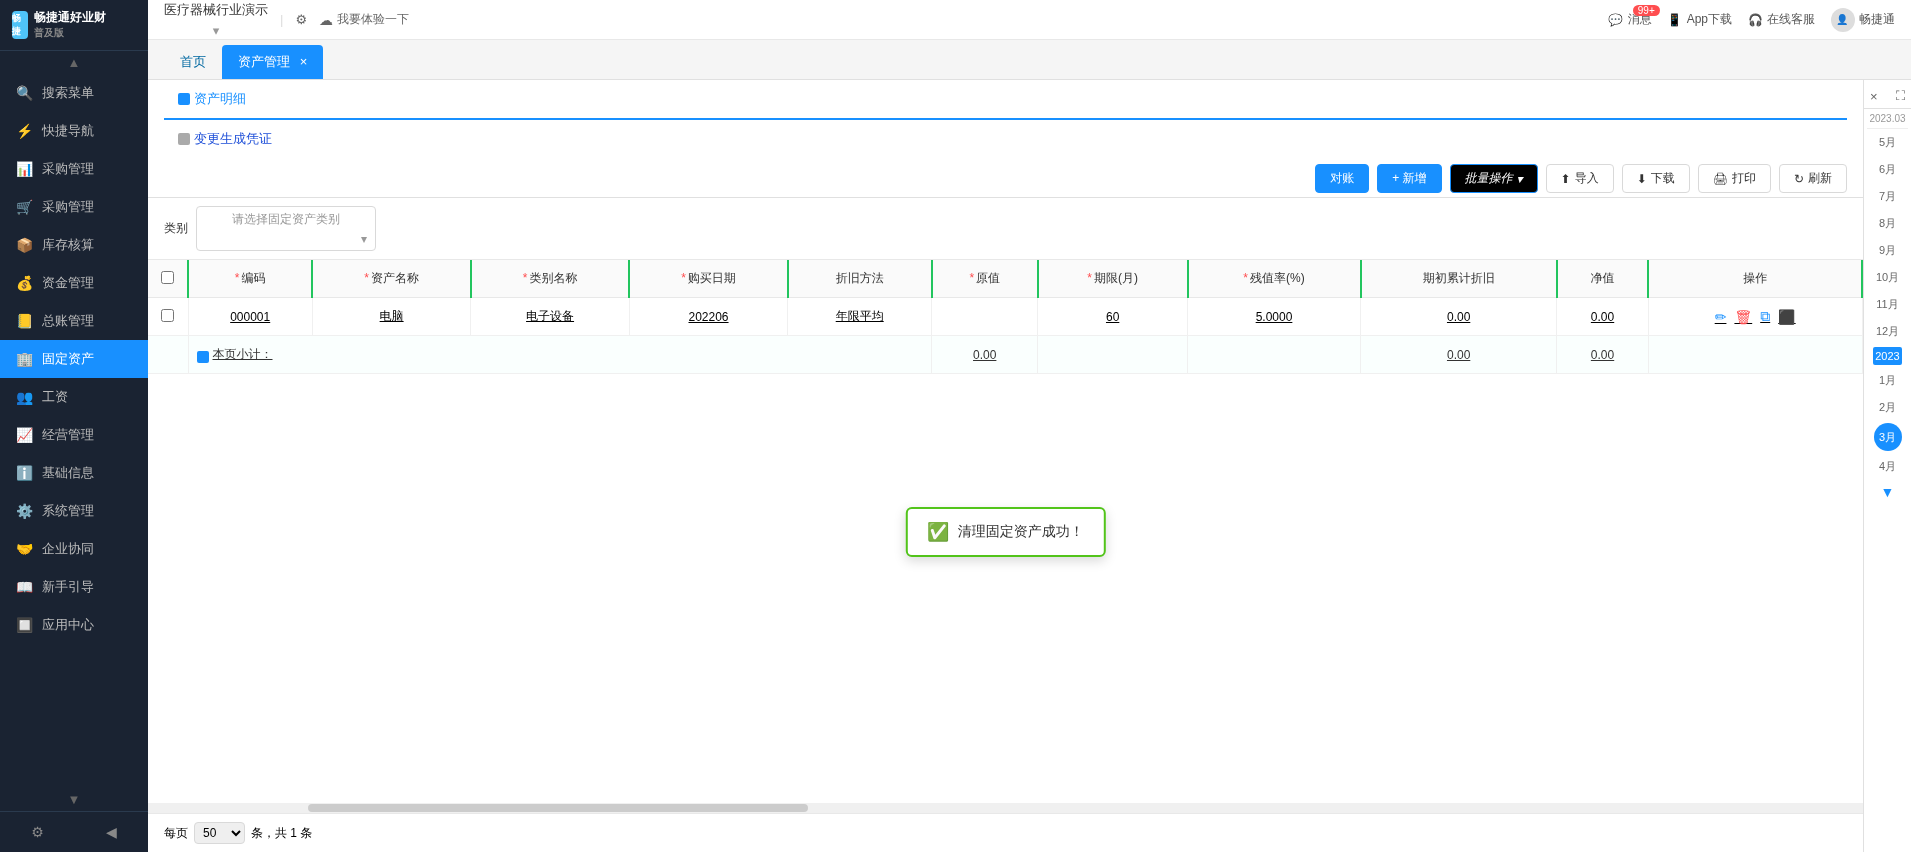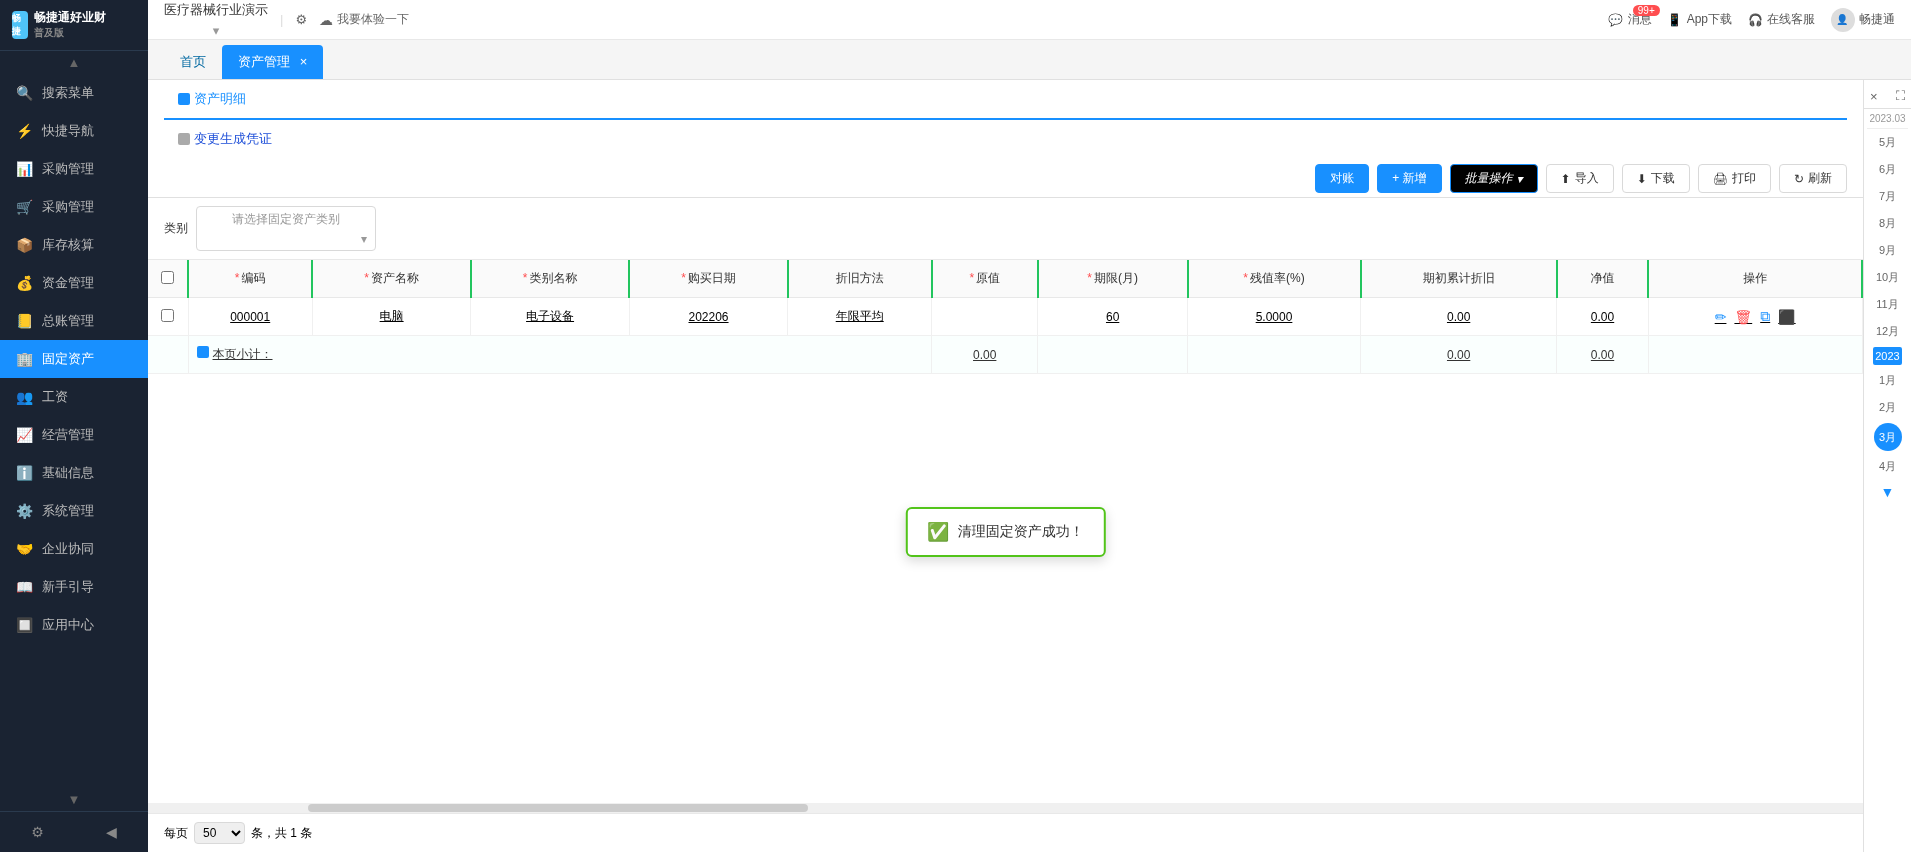--- a/index.html
+++ b/index.html
@@ -62,21 +62,21 @@
     .table-container { flex: 1; overflow: auto; background: #fff; margin: 0; position: relative; }
     table { width: 100%; border-collapse: collapse; font-size: 12px; }
     thead tr { background: #fafafa; }
     th { padding: 10px 8px; text-align: center; color: #333; font-weight: normal; border-bottom: 1px solid #e8e8e8; border-right: 2px solid #22c55e; white-space: nowrap; }
     td { padding: 10px 8px; text-align: center; border-bottom: 1px solid #f0f0f0; border-right: 1px solid #f0f0f0; text-decoration: underline; }
     .required-star { color: #ff4d4f; margin-right: 2px; }
     .checkbox-col { width: 40px; }
     .actions-cell { display: flex; align-items: center; justify-content: center; gap: 8px; }
     .action-icon { color: #1890ff; cursor: pointer; font-size: 14px; }
     .subtotal-row td { background: #fafffe; color: #333; font-size: 12px; }
-    .subtotal-label { display: flex; align-items: flex-start; gap: 4px; }
+    .subtotal-label { display: flex; align-items: flex-end; gap: 4px; }
     .subtotal-icon { width: 12px; height: 12px; background: #1890ff; border-radius: 2px; }
 
     
     .success-toast { position: absolute; left: 50%; top: 50%; transform: translate(-50%, -50%); background: #fff; border: 2px solid #52c41a; border-radius: 6px; padding: 12px 20px; display: flex; align-items: center; gap: 8px; font-size: 14px; color: #333; box-shadow: 0 4px 12px rgba(0,0,0,0.15); z-index: 100; white-space: nowrap; }
     .toast-check { color: #52c41a; font-size: 18px; }
 
     
     .pagination { padding: 8px 16px; background: #fff; border-top: 1px solid #e8e8e8; display: flex; align-items: center; gap: 6px; font-size: 12px; flex-shrink: 0; }
     .page-select { border: 1px solid #d9d9d9; border-radius: 4px; padding: 2px 4px; font-size: 12px; }
 

